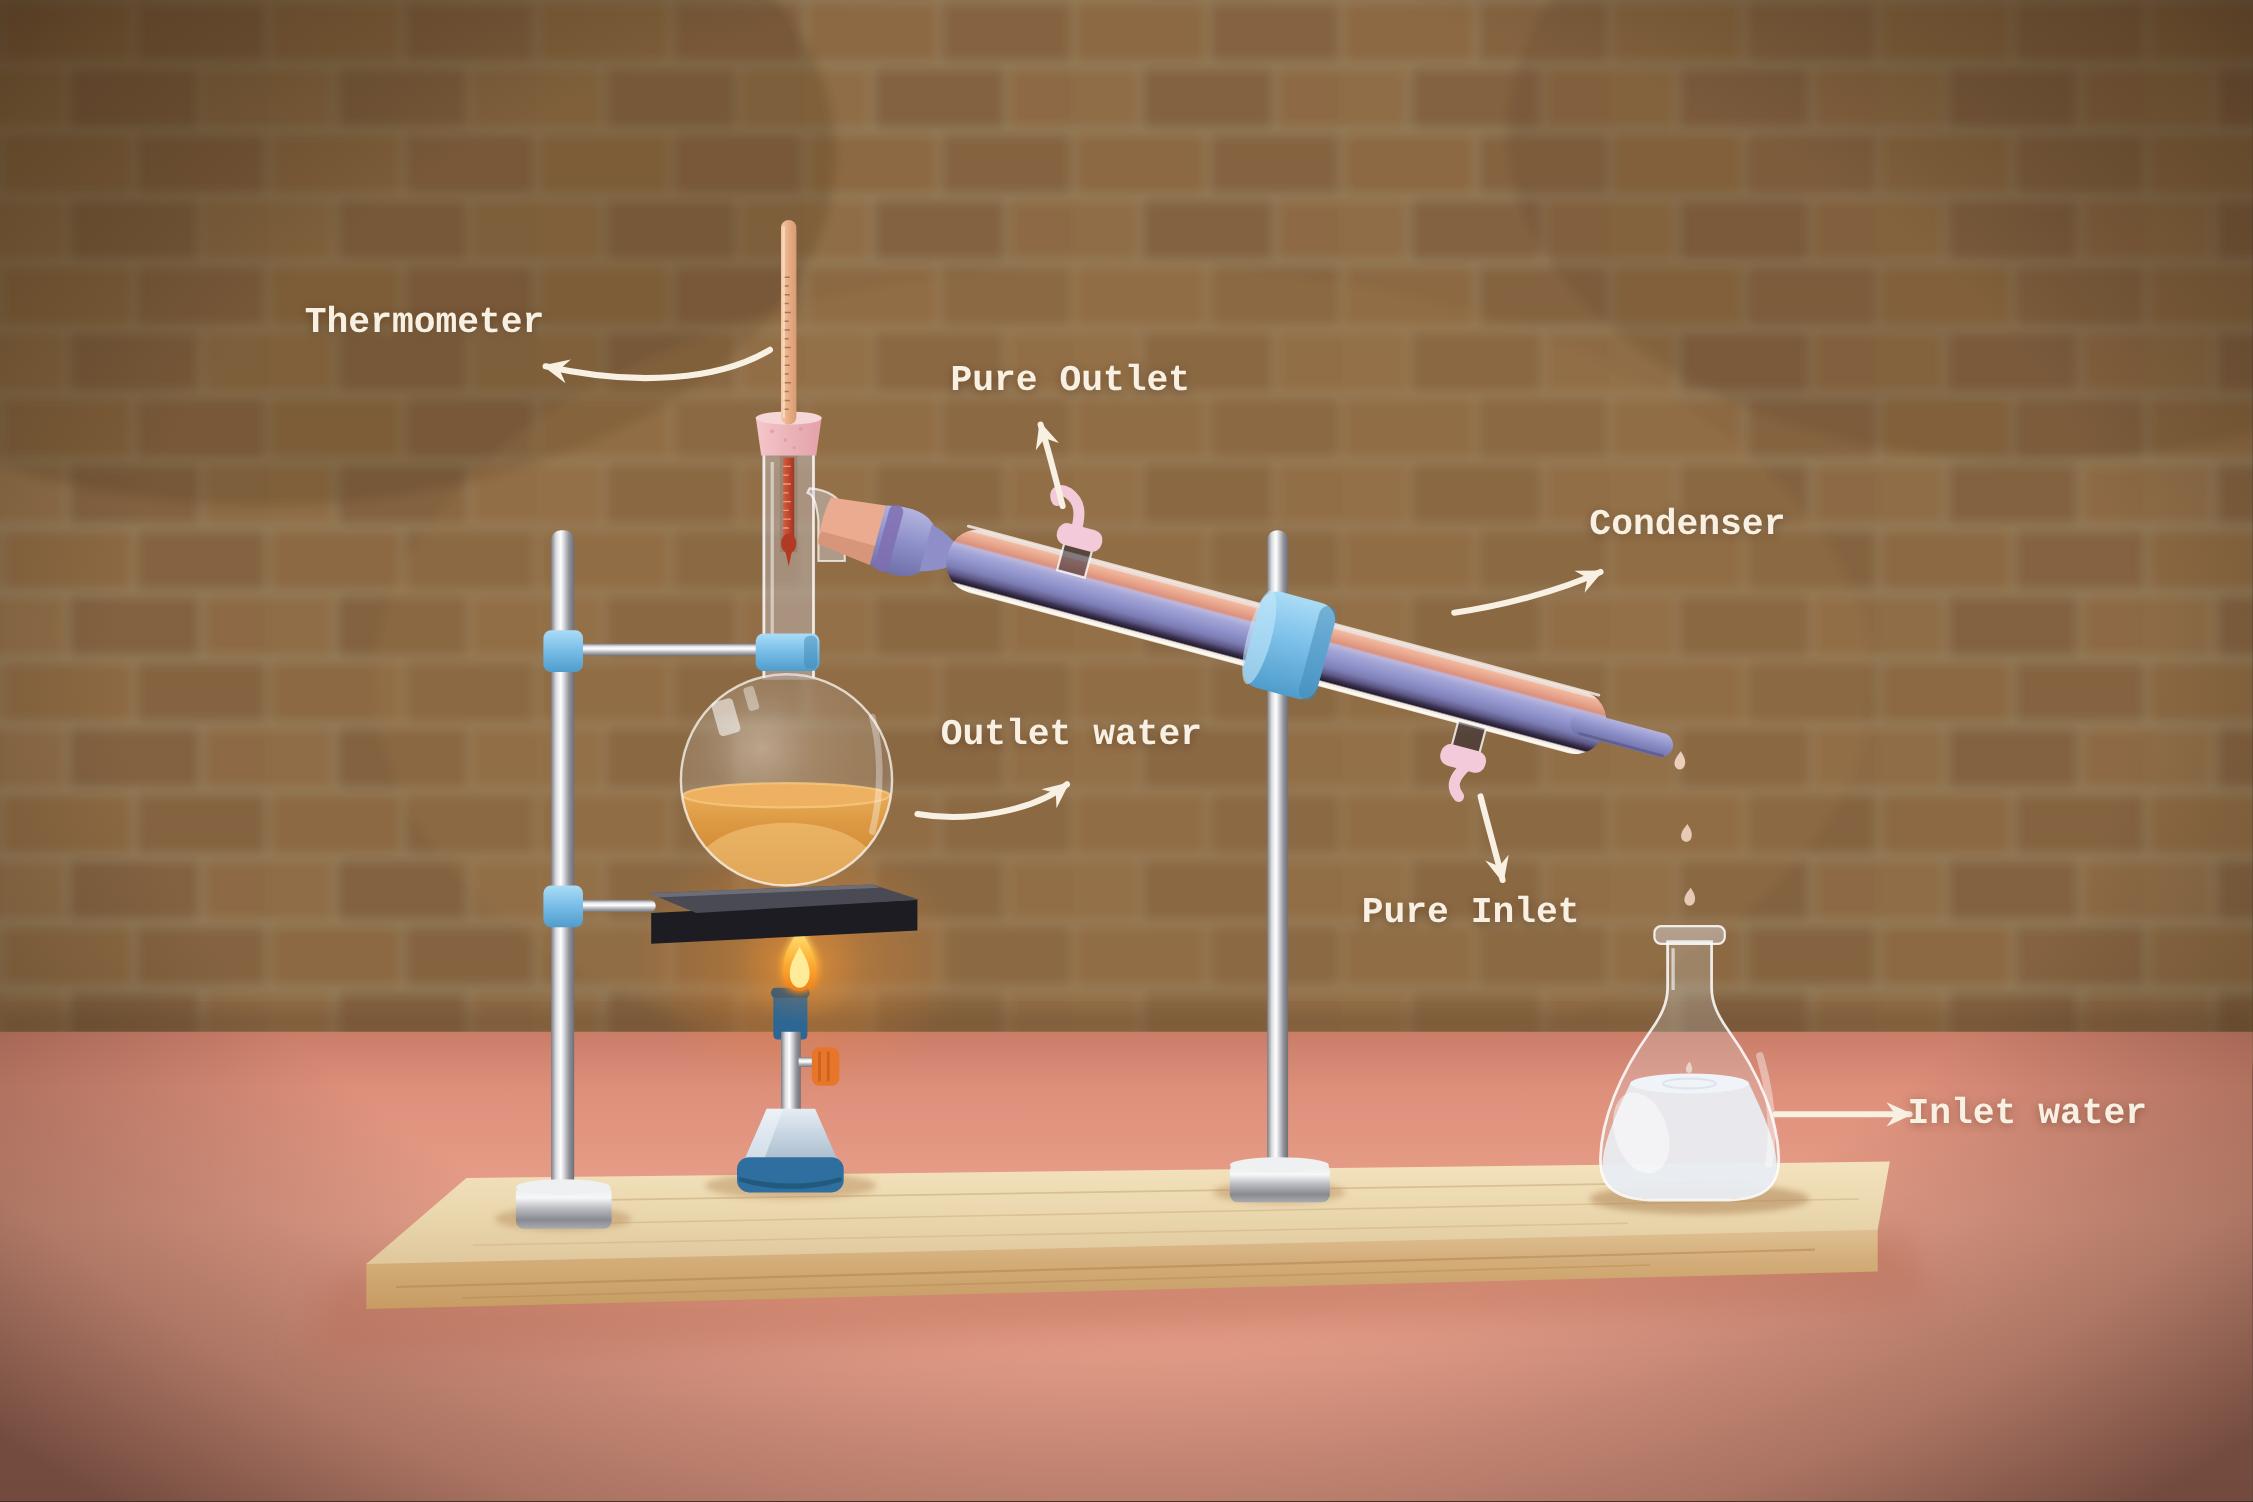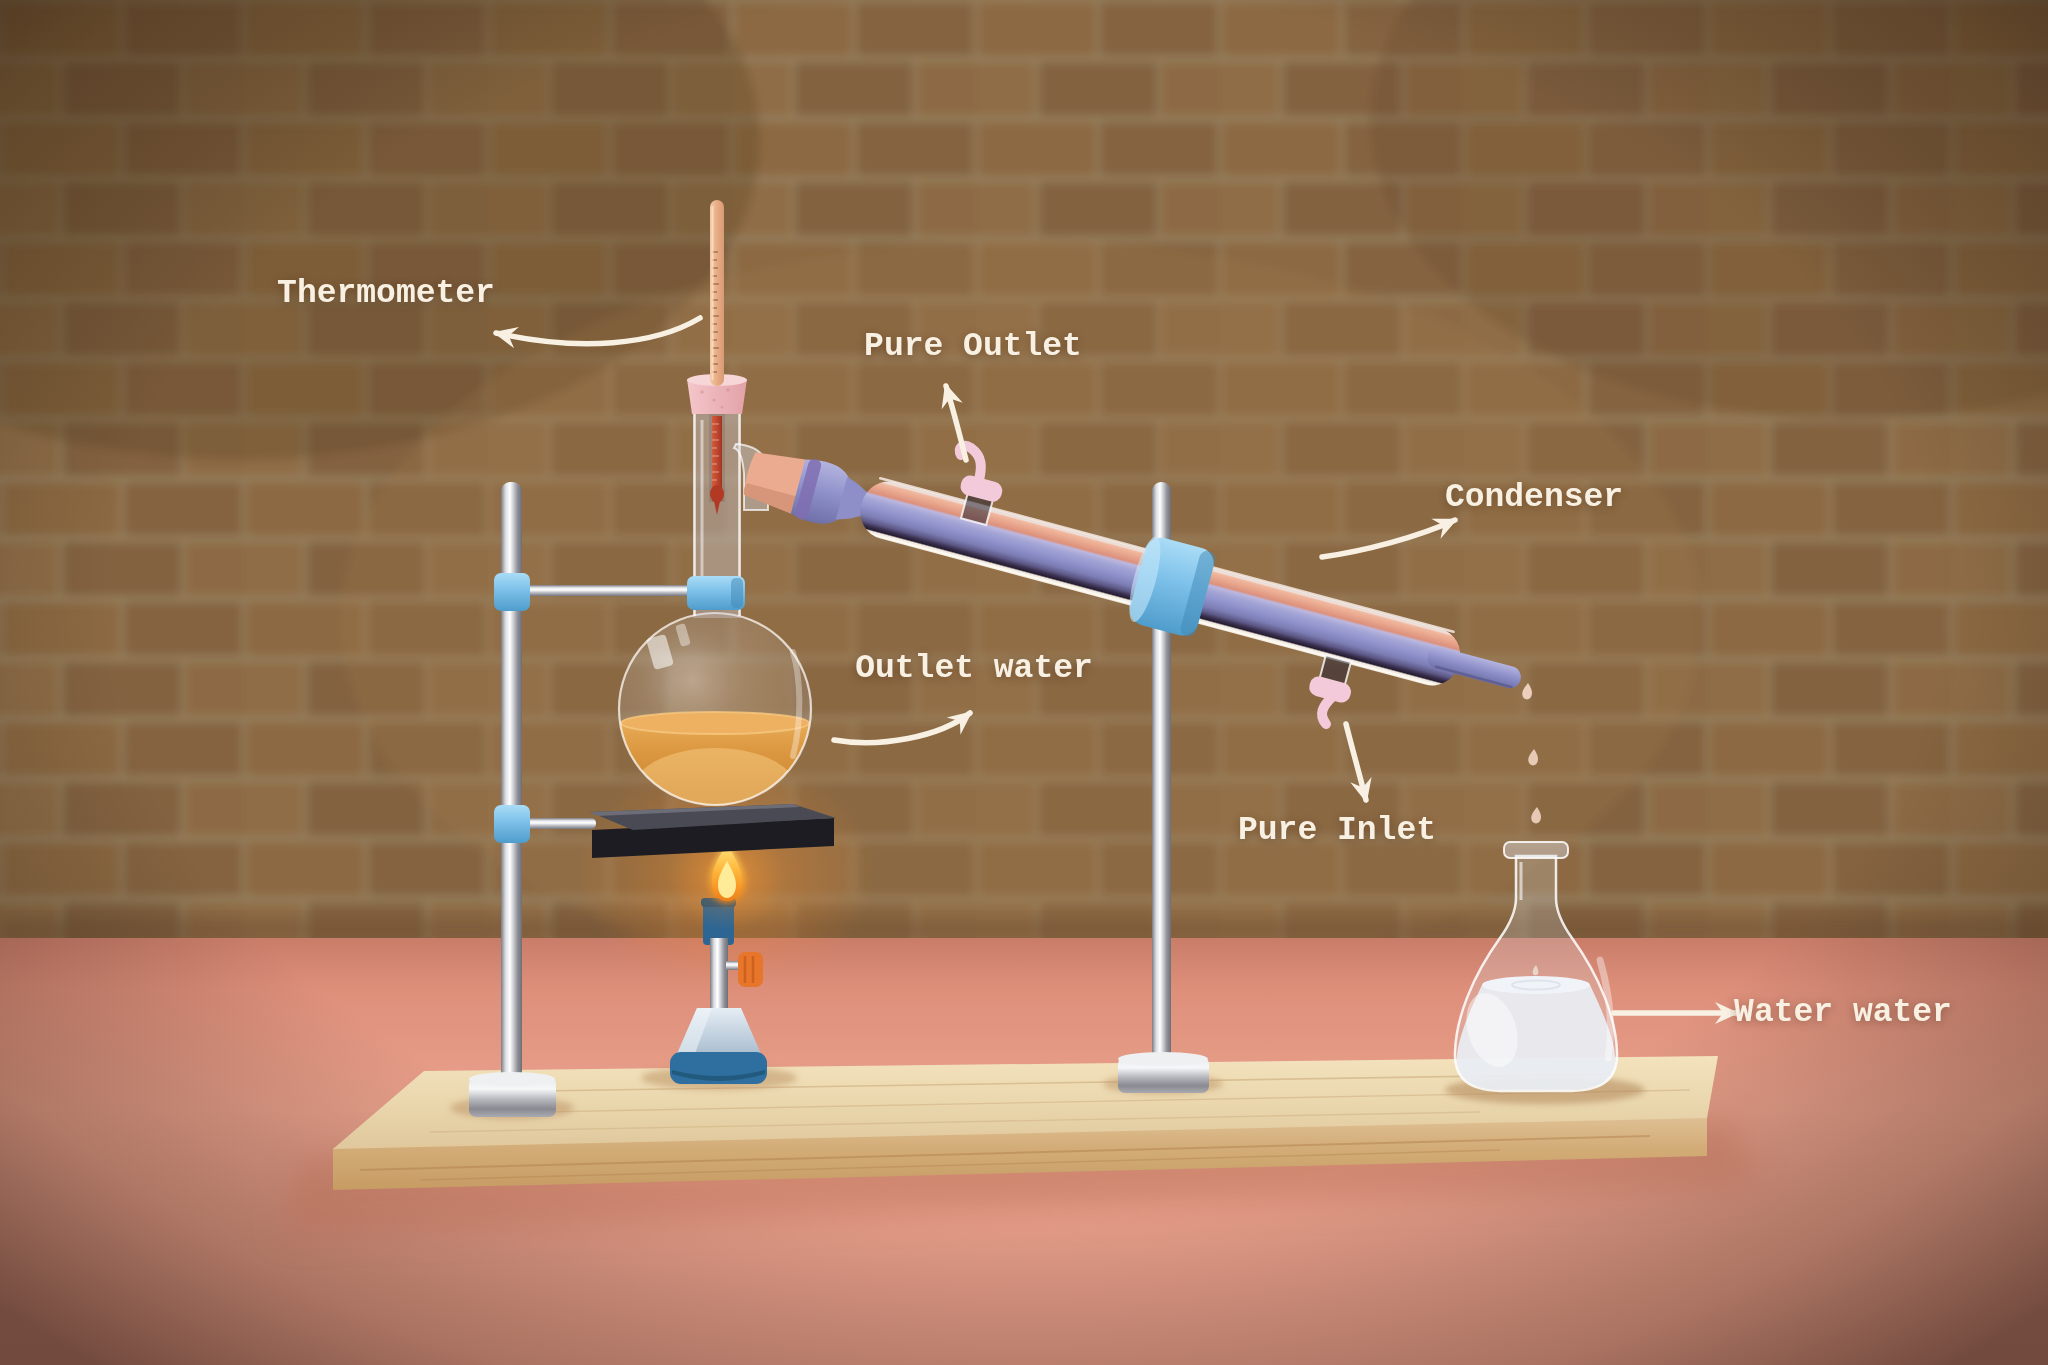--- a/index.html
+++ b/index.html
@@ -348,17 +348,17 @@
     <path class="arrowpath" marker-end="url(#ah)" d="M 966 460 C 960 436 954 412 946 386"></path>
     <path class="arrowpath" marker-end="url(#ah)" d="M 1322 557 C 1365 551 1418 537 1455 520"></path>
     <path class="arrowpath" marker-end="url(#ah)" d="M 834 740 C 880 748 940 737 970 713"></path>
     <path class="arrowpath" marker-end="url(#ah)" d="M 1346 724 C 1352 748 1360 776 1366 800"></path>
     <path class="arrowpath" marker-end="url(#ah)" d="M 1614 1013 L 1736 1013"></path>
   </g>
 </svg>
 
 <div class="lbl" style="left:386px;top:293px">Thermometer</div>
 <div class="lbl" style="left:973px;top:346px">Pure Outlet</div>
-<div class="lbl" style="left:1534px;top:497px">Condenser</div>
+<div class="lbl" style="left:1534px;top:477px">Condenser</div>
 <div class="lbl" style="left:974px;top:668px">Outlet water</div>
 <div class="lbl" style="left:1337px;top:830px">Pure Inlet</div>
-<div class="lbl" style="left:1843px;top:1012px">Water water</div>
+<div class="lbl" style="left:1843px;top:1012px">Inlet water</div>
 </div>
 
 </body></html>

